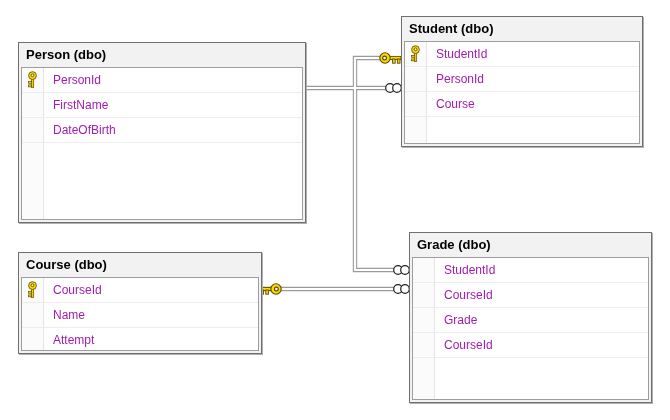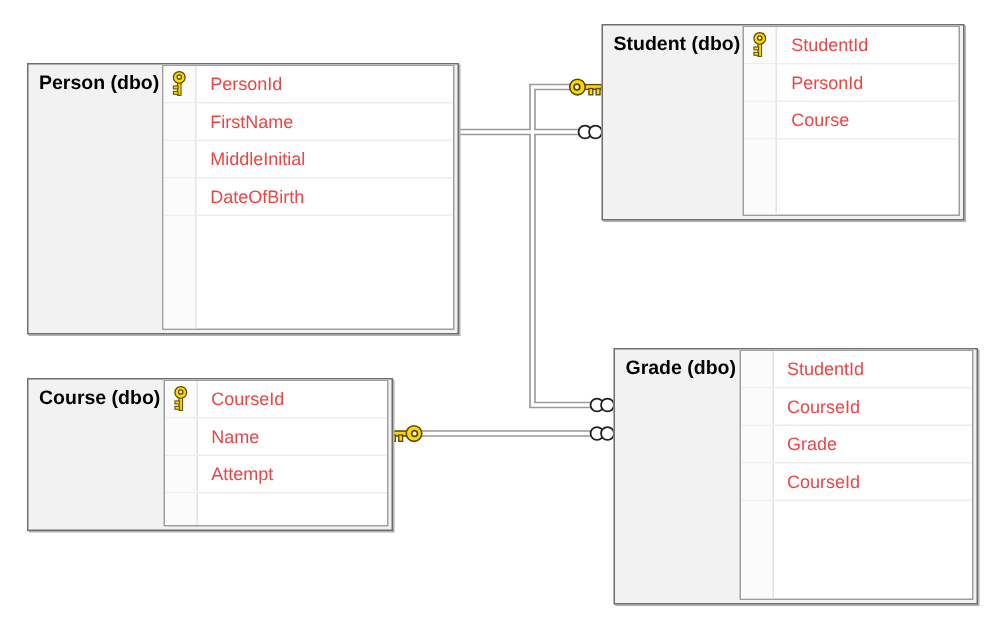--- a/index.html
+++ b/index.html
@@ -3,39 +3,39 @@
 <meta charset="utf-8">
 <style>
   html,body{margin:0;padding:0;}
   body{
     width:670px;height:420px;background:#ffffff;position:relative;overflow:hidden;
     font-family:"Liberation Sans",sans-serif;
   }
   *{box-sizing:border-box;}
   .wires{position:absolute;left:0;top:0;z-index:1;}
   .tbl{
-    position:absolute;z-index:2;display:flex;flex-direction:row;
+    position:absolute;z-index:2;display:flex;flex-direction:column;
     background:#f2f2f2;border:1px solid #6f6f6f;box-shadow:1px 1px 0 #b0b0b0;
   }
   .cap{
     height:24px;line-height:24px;padding-left:7px;
     font-size:13px;font-weight:bold;color:#000;cursor:default;white-space:nowrap;
   }
   .grid{
     flex:1;margin:0 2px 2px 2px;background:#ffffff;border:1px solid #9e9e9e;
     display:flex;flex-direction:column;overflow:hidden;
   }
   .row{height:25px;flex:0 0 25px;display:flex;align-items:stretch;border-bottom:1px solid #ededed;}
   .row.empty{border-bottom:none;flex:1 1 auto;height:auto;}
   .keycell{
     width:22px;flex:0 0 22px;border-right:1px solid #e4e4e4;background:#fbfbfb;
     display:flex;align-items:center;justify-content:center;
   }
   .fname{
-    font-size:12px;color:#ef4444;display:flex;align-items:center;padding-left:9px;
+    font-size:12px;color:#a21caf;display:flex;align-items:center;padding-left:9px;
     white-space:nowrap;
   }
 </style>
 </head>
 <body>
 
 <svg class="wires" width="670" height="420" viewBox="0 0 670 420">
   <defs>
     <g id="keyg">
       <rect x="-16" y="-1.6" width="16" height="3.2" fill="#ffd800" stroke="#5a4a00" stroke-width="0.9"></rect>
@@ -87,24 +87,20 @@
       <div class="keycell">
         <svg width="15" height="20" viewBox="0 0 15 20">
           <use href="#keyg" transform="translate(7.5,5.6) rotate(-90) scale(1,-1) scale(0.75)"></use>
         </svg>
       </div>
       <div class="fname">PersonId</div>
     </div>
     <div class="row">
       <div class="keycell"></div>
       <div class="fname">FirstName</div>
-    </div>
-    <div class="row">
-      <div class="keycell"></div>
-      <div class="fname">MiddleInitial</div>
     </div>
     <div class="row">
       <div class="keycell"></div>
       <div class="fname">DateOfBirth</div>
     </div>
     <div class="row empty">
       <div class="keycell"></div>
     </div>
   </div>
 </div>

